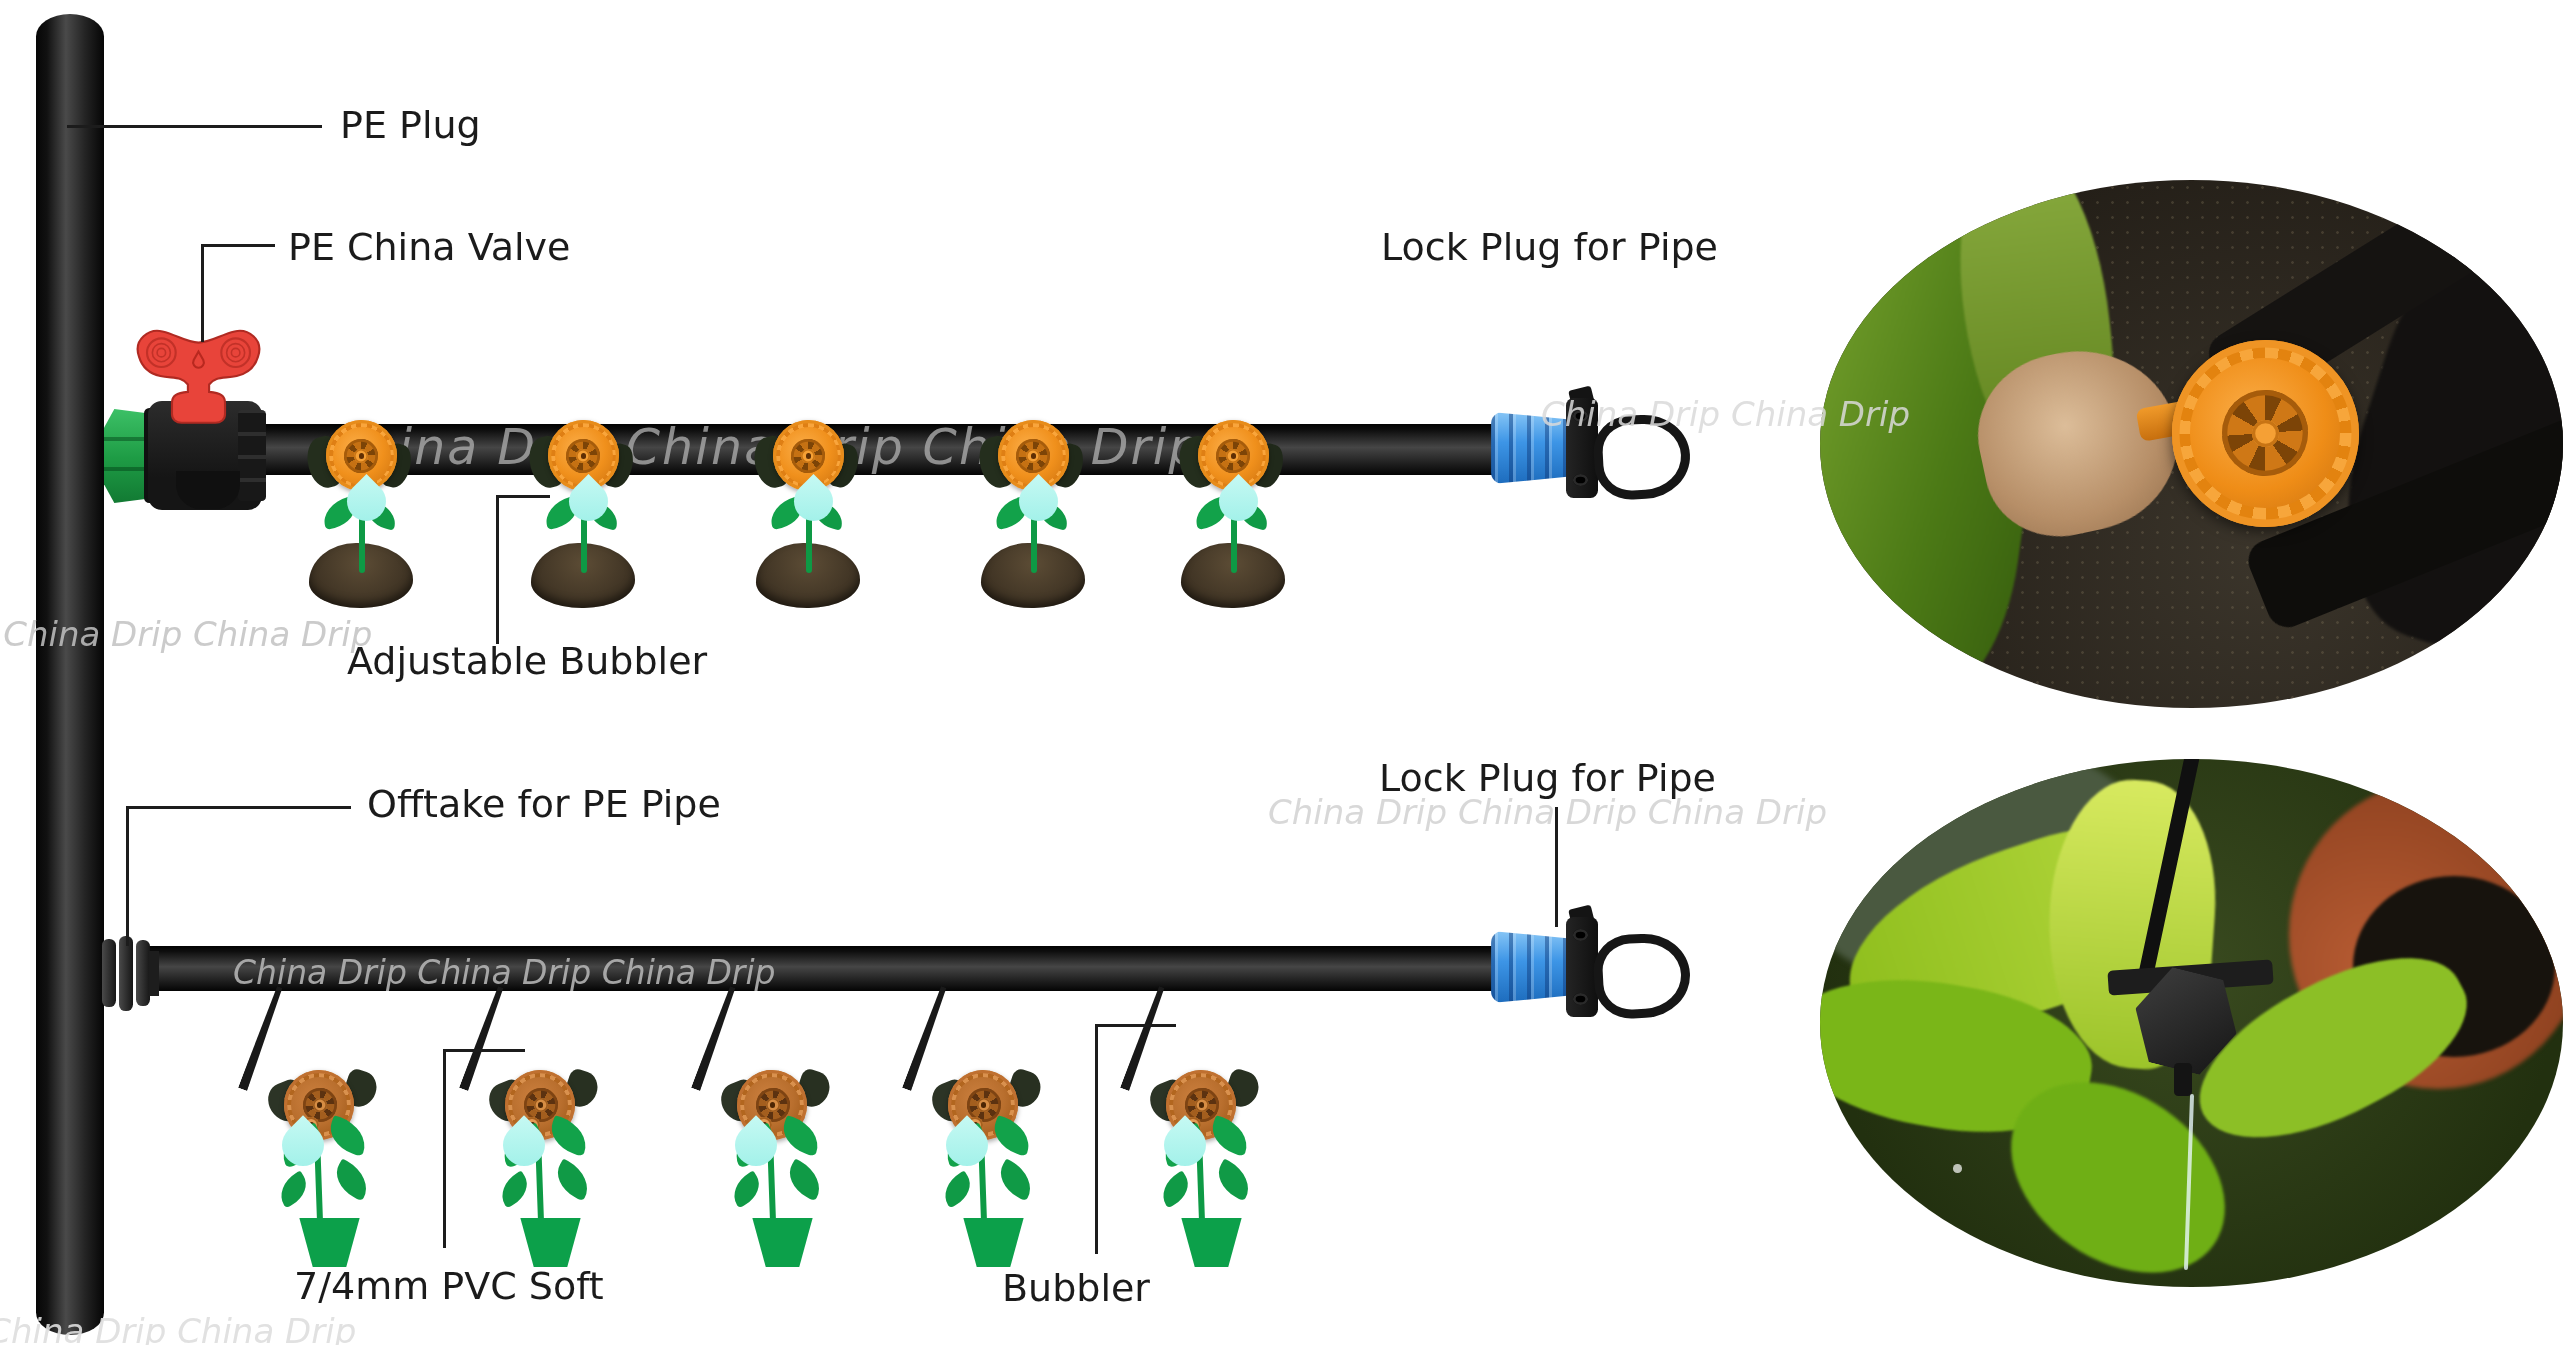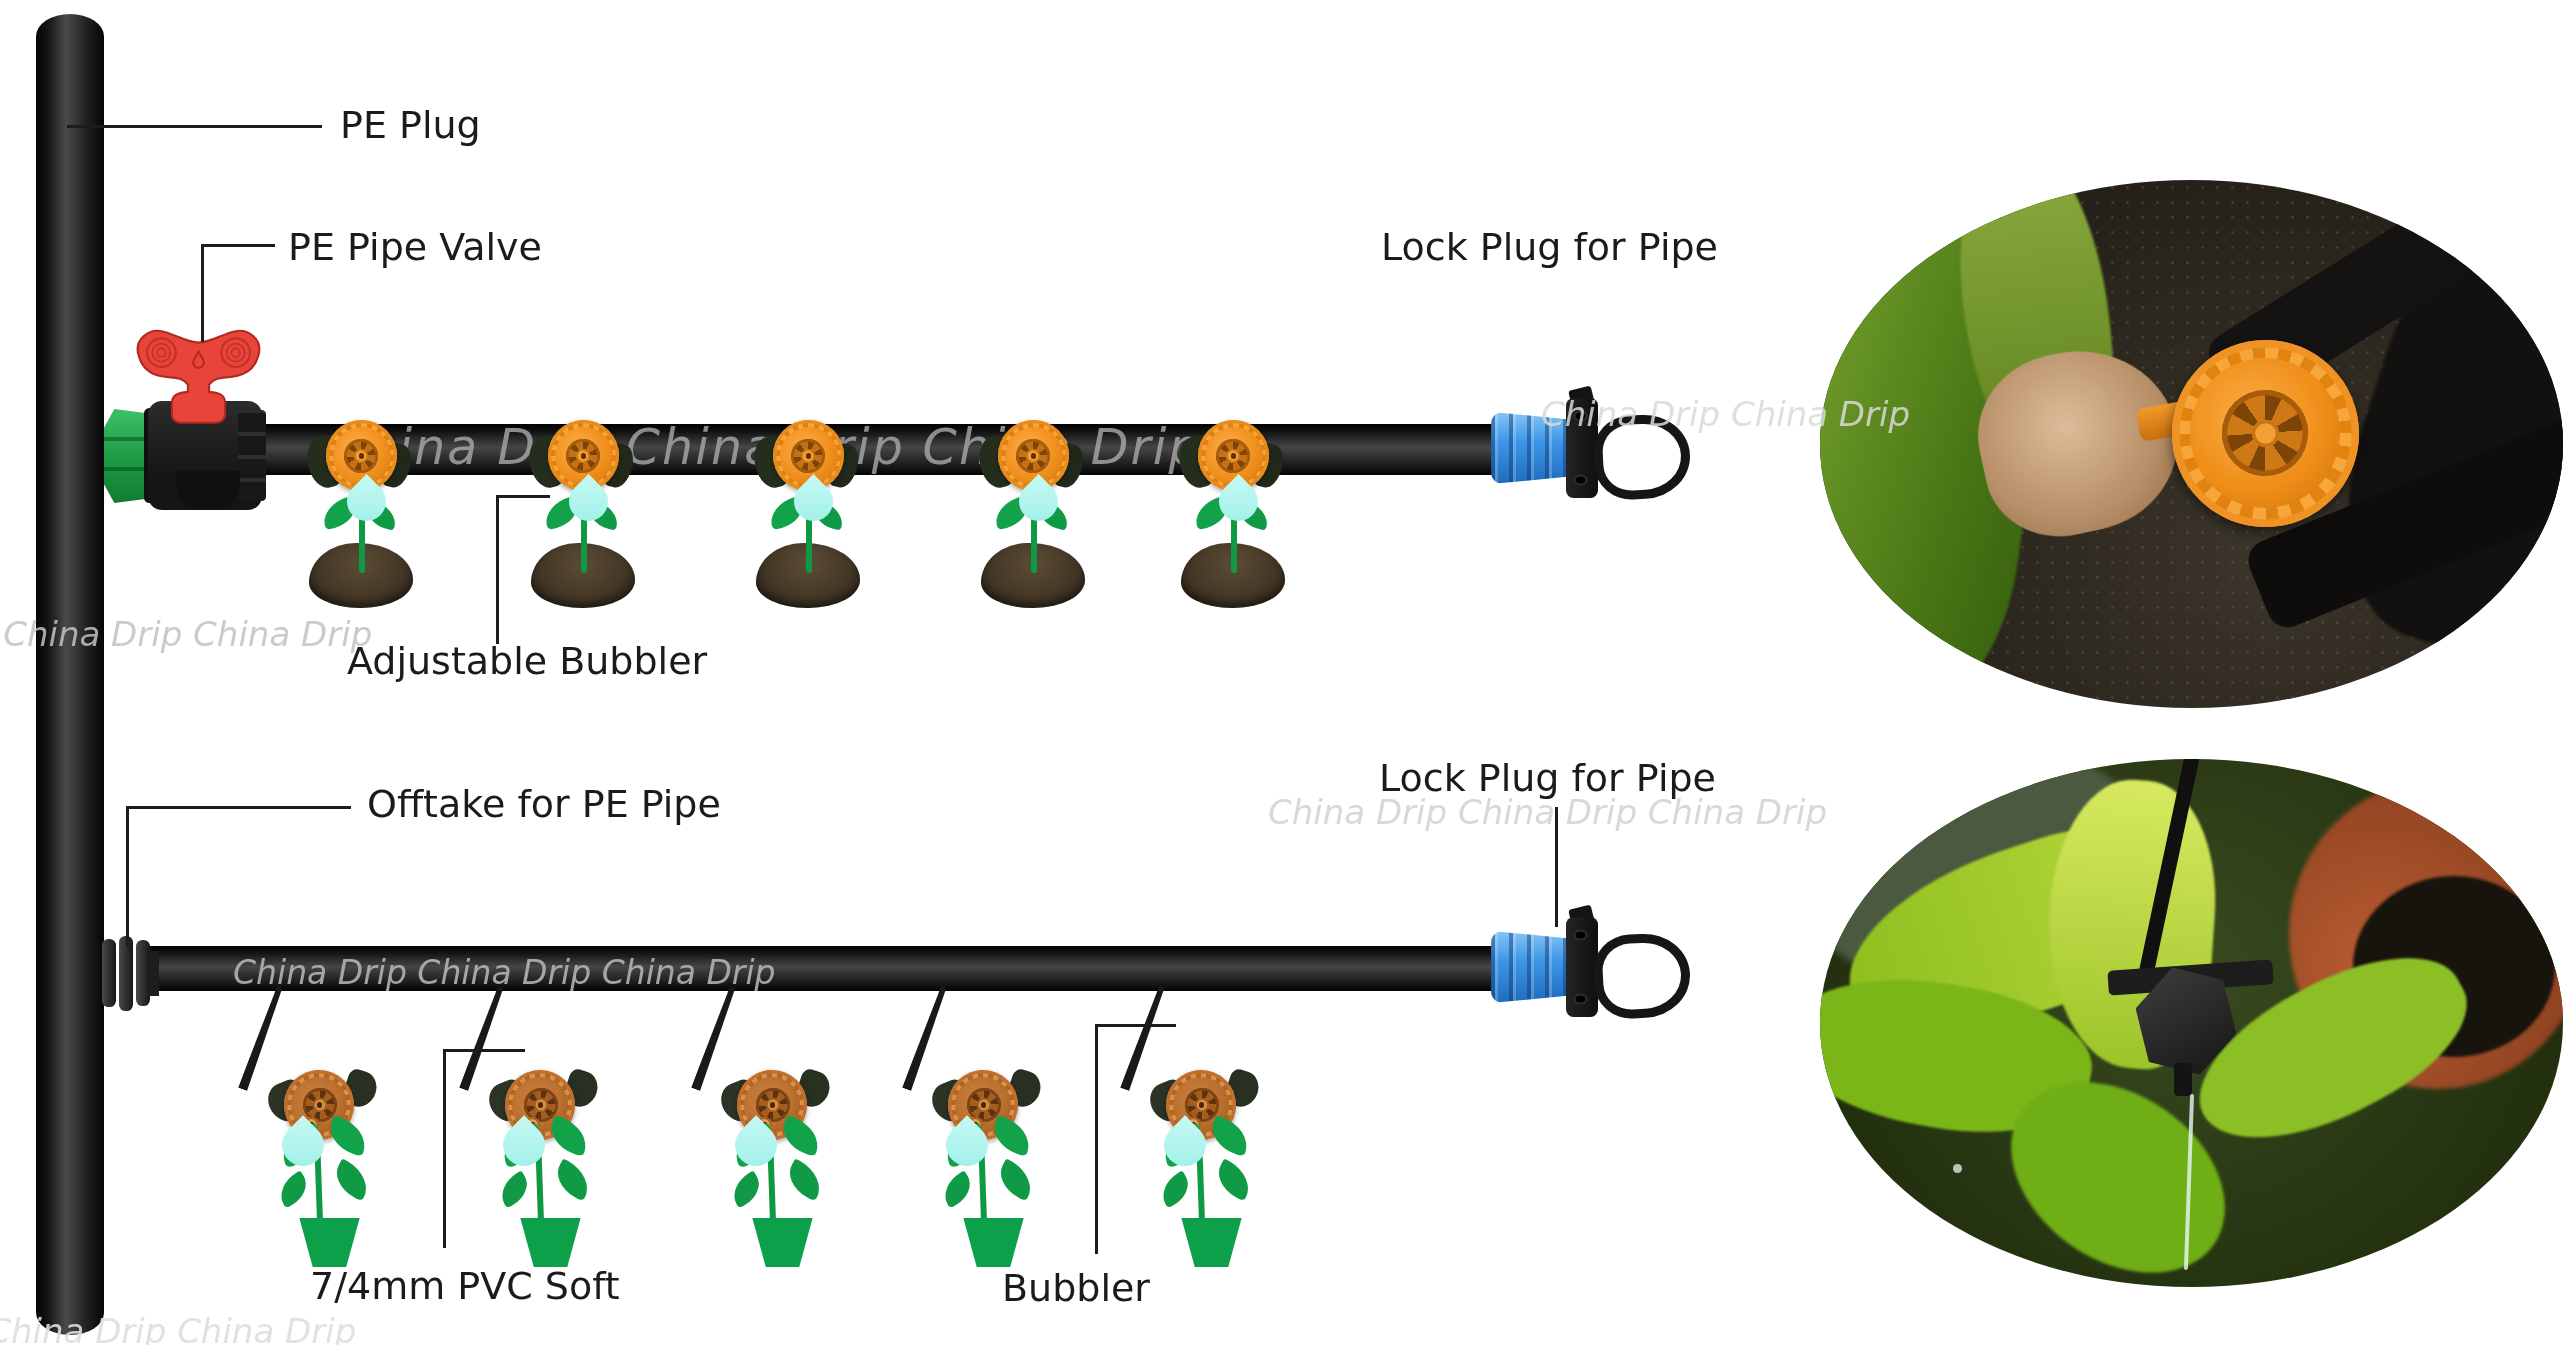--- a/index.html
+++ b/index.html
@@ -470,22 +470,22 @@
   <div class="lead" style="left:496px;top:495px;width:3.2px;height:149px"></div>
   <div class="lead" style="left:126px;top:806px;width:225px;height:3.2px"></div>
   <div class="lead" style="left:126px;top:806px;width:3.2px;height:140px"></div>
   <div class="lead" style="left:1555px;top:807px;width:3.2px;height:120px"></div>
   <div class="lead" style="left:443px;top:1049px;width:82px;height:3.2px"></div>
   <div class="lead" style="left:443px;top:1049px;width:3.2px;height:199px"></div>
   <div class="lead" style="left:1095px;top:1024px;width:81px;height:3.2px"></div>
   <div class="lead" style="left:1095px;top:1024px;width:3.2px;height:230px"></div>
 
   <div class="label" style="left:340px;top:106px">PE Plug</div>
-  <div class="label" style="left:288px;top:228px">PE Pipe Valve</div>
+  <div class="label" style="left:288px;top:228px">PE China Valve</div>
   <div class="label" style="left:1381px;top:228px">Lock Plug for Pipe</div>
   <div class="label" style="left:347px;top:642px">Adjustable Bubbler</div>
   <div class="label" style="left:367px;top:785px">Offtake for PE Pipe</div>
   <div class="label" style="left:1379px;top:759px">Lock Plug for Pipe</div>
-  <div class="label" style="left:310px;top:1267px">7/4mm PVC Soft</div>
+  <div class="label" style="left:294px;top:1267px">7/4mm PVC Soft</div>
   <div class="label" style="left:1002px;top:1269px">Bubbler</div>
 
 </div>
 
 
 </body></html>

